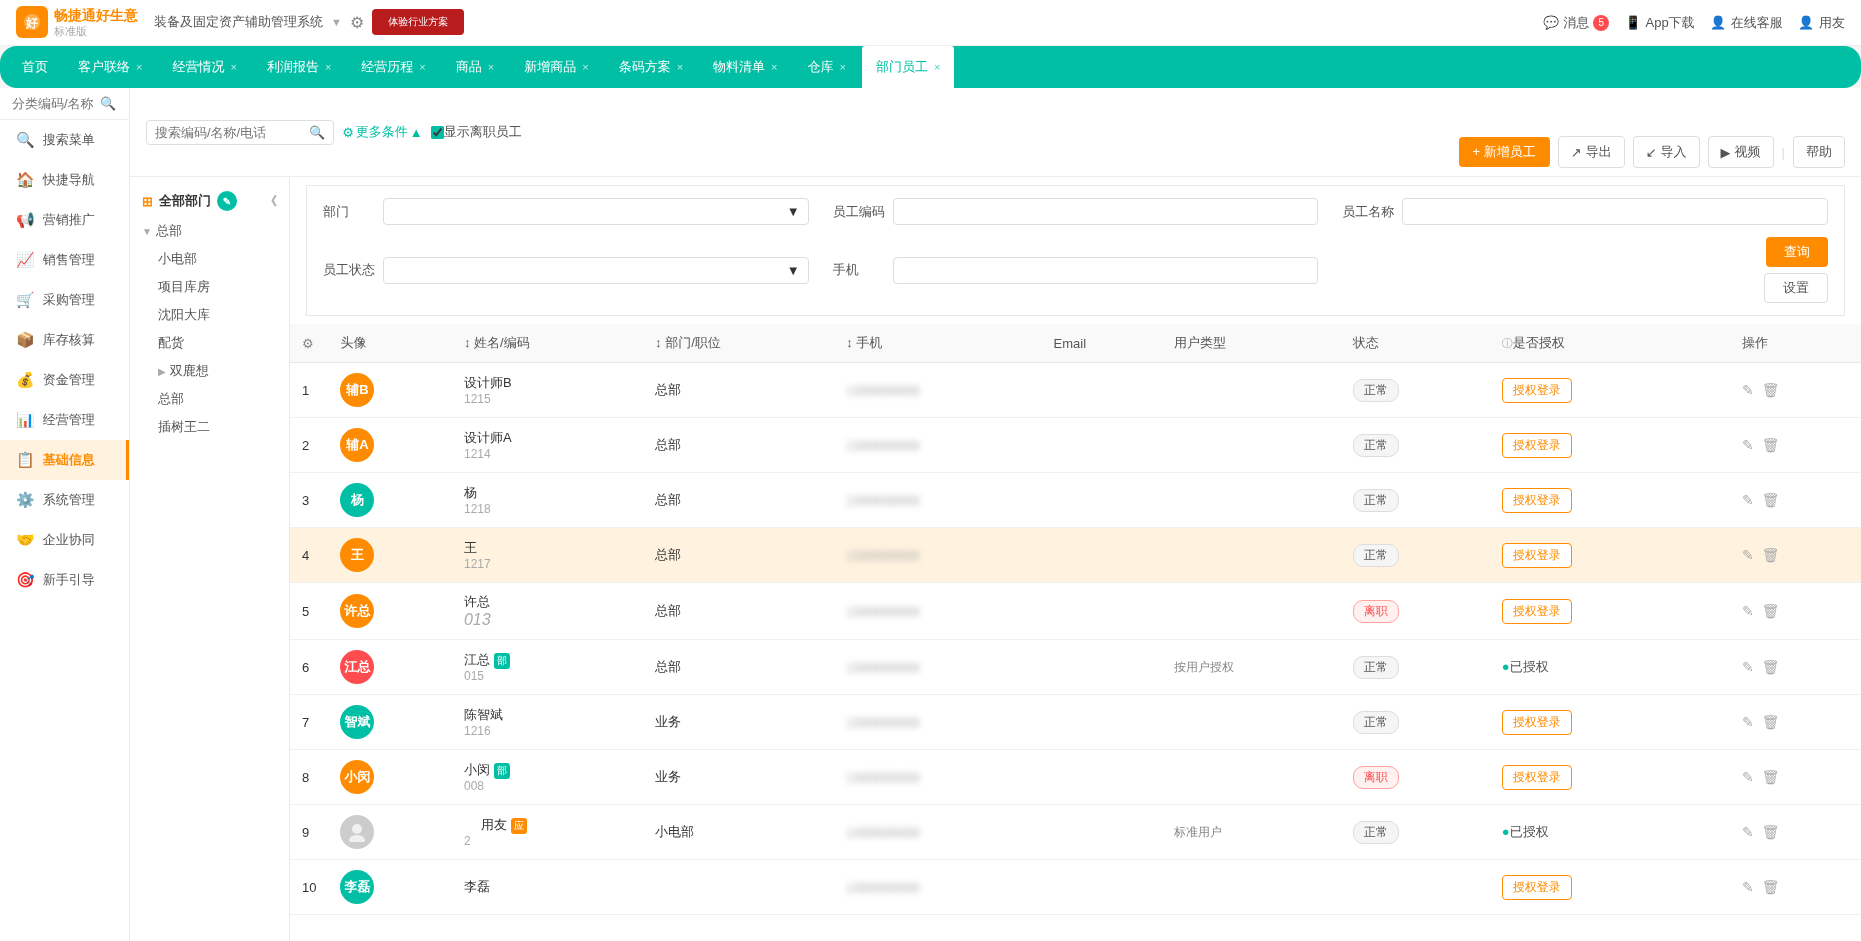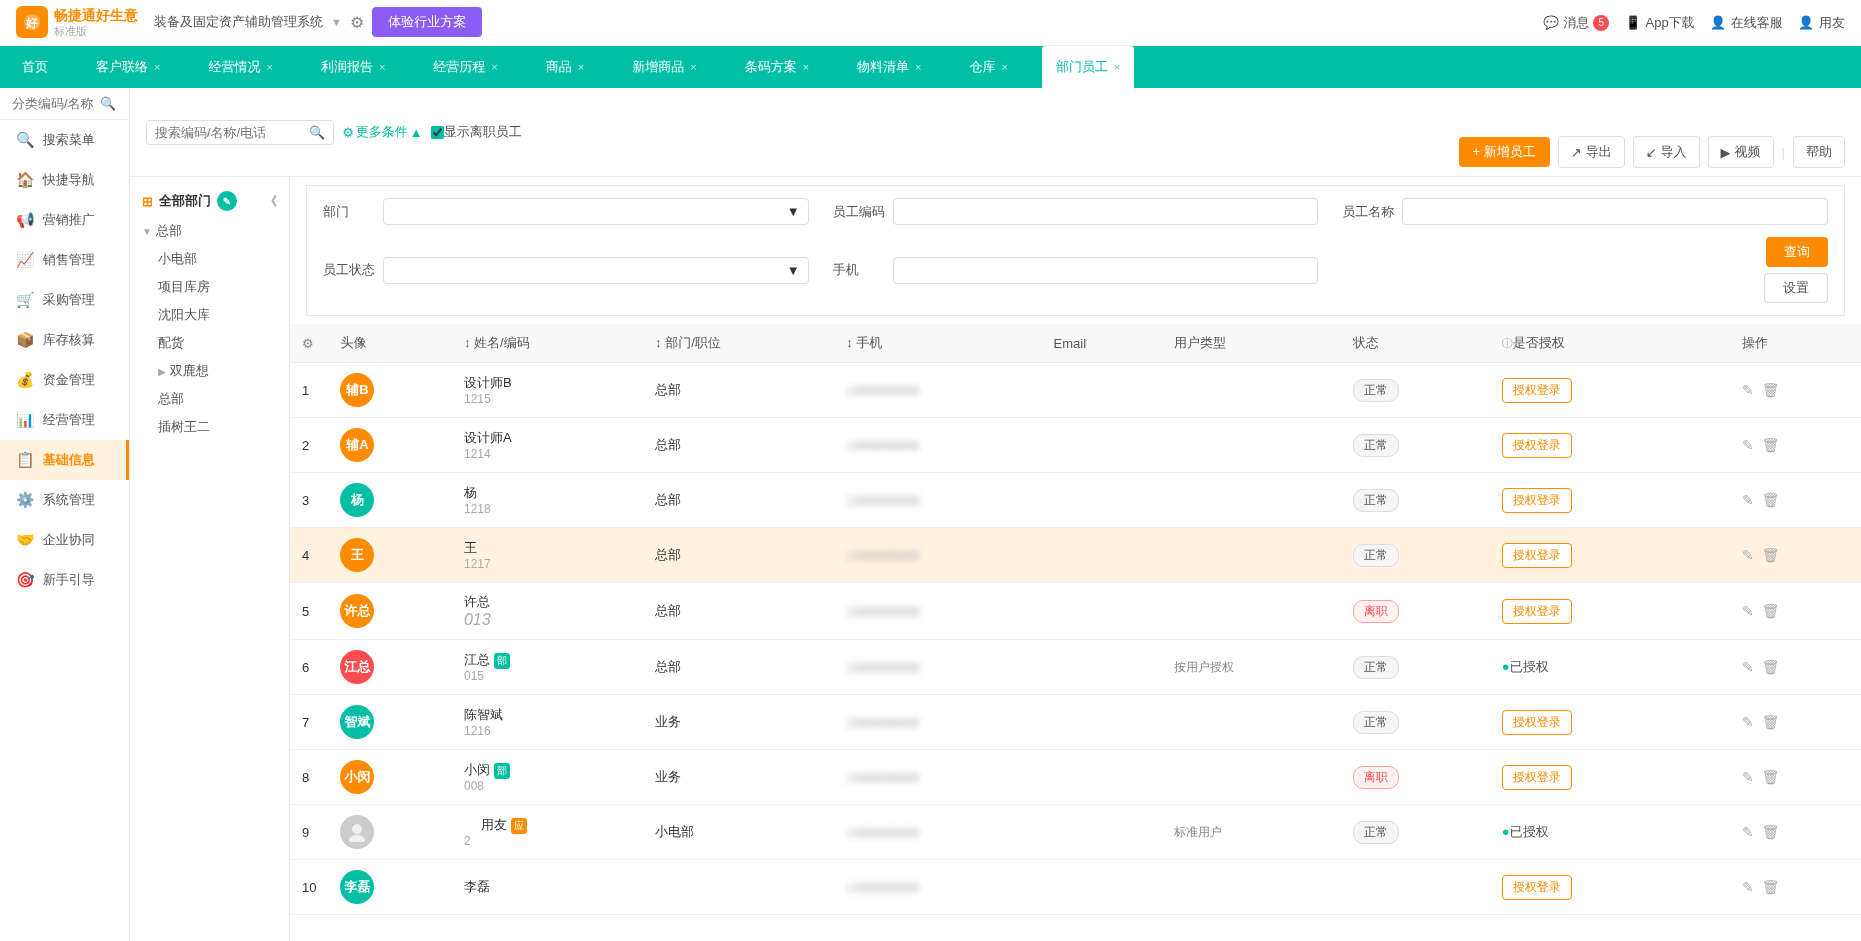--- a/index.html
+++ b/index.html
@@ -12,29 +12,29 @@
       border-bottom: 1px solid #eee; position: relative; z-index: 10;
     }
     .top-bar-left { display: flex; align-items: center; gap: 8px; }
     .logo-area { display: flex; align-items: center; gap: 6px; }
     .logo-icon { width: 32px; height: 32px; background: #ff8c00; border-radius: 6px; display: flex; align-items: center; justify-content: center; }
     .logo-text { font-size: 12px; color: #333; line-height: 1.3; }
     .logo-text .main { font-weight: bold; font-size: 14px; color: #ff8c00; }
     .sys-title { font-size: 13px; color: #555; margin-left: 8px; }
     .dropdown-arrow { color: #aaa; font-size: 11px; cursor: pointer; }
     .settings-icon { color: #888; font-size: 16px; cursor: pointer; }
-    .trial-btn { background: #8b5cf6; color: #fff; border: none; border-radius: 4px; padding: 6px 16px; font-size: 13px; cursor: pointer; }
+    .trial-btn { background: #b91c1c; color: #fff; border: none; border-radius: 4px; padding: 6px 16px; font-size: 10px; cursor: pointer; }
     .top-bar-right { display: flex; align-items: center; gap: 16px; font-size: 13px; color: #555; }
     .top-right-item { display: flex; align-items: center; gap: 4px; cursor: pointer; }
     .badge { background: #ff4d4f; color: #fff; border-radius: 50%; font-size: 10px; width: 16px; height: 16px; display: flex; align-items: center; justify-content: center; }
 
     
     .nav-bar {
       background: #00bfa5; display: flex; align-items: center;
-      height: 42px; padding: 0 8px; gap: 20px;
+      height: 42px; padding: 0 8px; gap: 2px; border-radius: 17px;
     }
     .nav-item {
       color: #fff; padding: 0 14px; height: 42px; display: flex; align-items: center;
       font-size: 13px; cursor: pointer; white-space: nowrap; position: relative;
       border-radius: 3px 3px 0 0;
     }
     .nav-item.active { background: #fff; color: #00bfa5; }
     .nav-item .close-x { margin-left: 6px; font-size: 11px; color: inherit; opacity: 0.7; }
     .nav-item.active .close-x { color: #00bfa5; }
 

